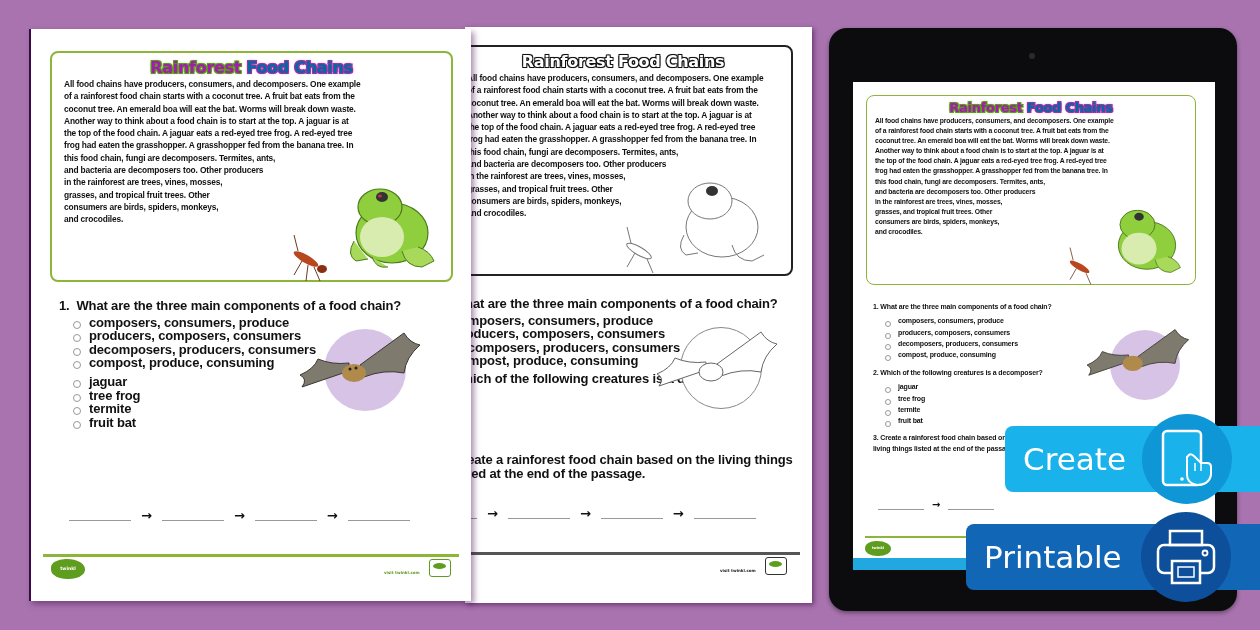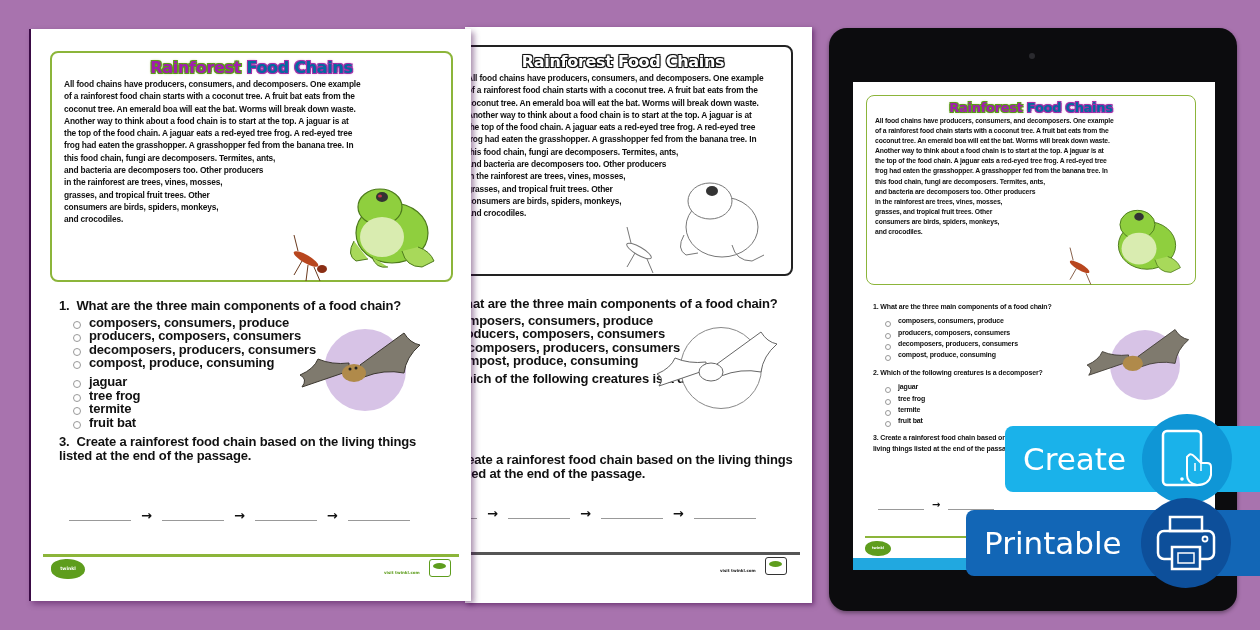--- a/index.html
+++ b/index.html
@@ -138,21 +138,21 @@
   .badge .label-bar {
     color: #fff;
     font-family: "DejaVu Sans", sans-serif;
     font-size: 31px;
     padding-left: 18px;
     border-radius: 8px 0 0 8px;
     display: flex; align-items: center;
   }
   #badge-digital { left: 1005px; top: 426px; }
   #badge-digital .label-bar { background: #1ab2ea; width: 255px; height: 66px; }
-  #badge-printable { left: 966px; top: 510px; border-radius: 29px; }
+  #badge-printable { left: 966px; top: 524px; border-radius: 29px; }
   #badge-printable .label-bar { background: #1266b6; width: 294px; height: 66px; }
   .badge-circle {
     position: absolute;
     width: 90px; height: 90px; border-radius: 50%;
     display: flex; align-items: center; justify-content: center;
   }
   #badge-digital .badge-circle { left: 137px; top: -12px; background: #0f96d6; }
   #badge-printable .badge-circle { left: 175px; top: -12px; background: #0d4f9a; }
 </style>
 </head>
@@ -232,23 +232,20 @@
           </div>
         <div class="opt">
             <span class="radio"></span>
             <span>termite</span>
           </div>
         <div class="opt">
             <span class="radio"></span>
             <span>fruit bat</span>
           </div>
       </div>
-    </div>
-    <div class="q q3">
-      <span>3.</span>&nbsp;&nbsp;<span>Create a rainforest food chain based on the living things listed at the end of the passage.</span>
     </div>
   </div>
 
   <div class="bat-circle" style="left:293px;top:300px;width:82px;height:82px;background:#d7c3e6;">
     <svg width="130" height="80" viewBox="0 0 130 80" style="position:absolute;left:-30px;top:0">
       <path d="M55 42 L8 58 Q14 50 6 46 Q20 40 24 30 Q38 36 55 34 Z" fill="#7f7a6e" stroke="#3b372f" stroke-width="1"></path>
       <path d="M66 36 L110 4 Q116 14 126 16 Q112 28 110 44 Q90 40 70 48 Z" fill="#7f7a6e" stroke="#3b372f" stroke-width="1"></path>
       <ellipse cx="60" cy="44" rx="12" ry="9" fill="#b08a4a"></ellipse>
       <circle cx="56" cy="40" r="1.5" fill="#222"></circle>
       <circle cx="62" cy="39" r="1.5" fill="#222"></circle>

